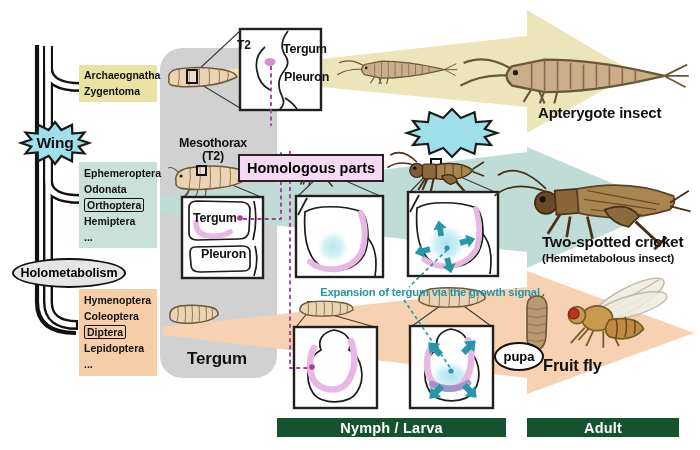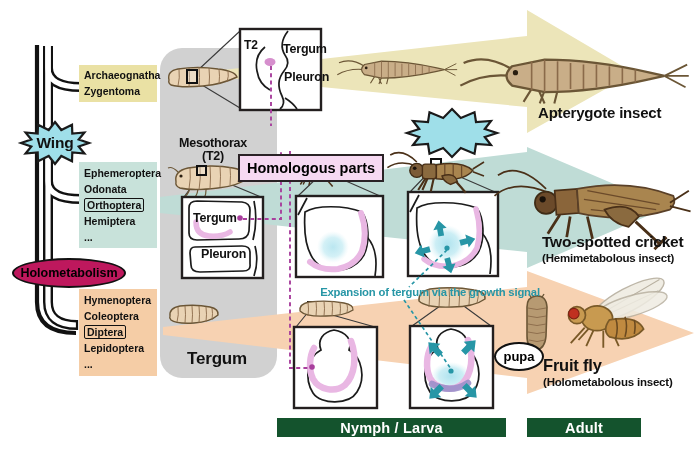--- a/index.html
+++ b/index.html
@@ -8,21 +8,21 @@
   .stage svg{position:absolute;left:0;top:0;}
   .t{position:absolute;font-weight:700;color:#111;white-space:nowrap;letter-spacing:-0.2px;}
   .taxa-box{position:absolute;width:78px;padding:3px 0 0 5px;box-sizing:border-box;}
   .taxa-box .taxon{font-size:10.5px;font-weight:700;line-height:16px;color:#111;white-space:nowrap;}
   .taxa-box .boxed{display:inline-block;border:1.5px solid #111;border-radius:2px;
                    padding:0 2px;line-height:12px;margin:1px 0;}
   .yellow{background:#eae1a4;top:65px;left:79px;height:37px;padding-top:2px;}
   .tealbox{background:#c8e2da;top:162px;left:79px;height:86px;}
   .orangebox{background:#f5cda6;top:289px;left:79px;height:87px;}
   .badge-oval{position:absolute;display:flex;align-items:center;justify-content:center;
-              border:2.4px solid #111;border-radius:50%;background:#be185d;}
+              border:2.4px solid #111;border-radius:50%;background:#e5e5e5;}
   .pink-banner{position:absolute;display:flex;align-items:center;justify-content:center;
                background:#f6d9f2;border:2.5px solid #2a2226;margin-top:28px;}
   .bar{position:absolute;background:#14532d;color:#fff;display:flex;align-items:center;
        justify-content:center;font-weight:700;font-size:14.5px;letter-spacing:0.2px;}
   .center{text-align:center;}
 </style>
 </head>
 <body>
 
 <div class="stage">
@@ -295,33 +295,32 @@
 
 <div class="t center" style="left:22px;top:134px;width:66px;font-size:15.5px;">Wing</div>
 <div class="badge-oval" style="left:12px;top:258px;width:110px;height:26px;font-size:12.5px;font-weight:700;">Holometabolism</div>
 
 <div class="t center" style="left:178px;top:137px;width:70px;font-size:12.5px;line-height:13px;">
   <span>Mesothorax</span><br>
   <span>(T2)</span>
 </div>
 <div class="t center" style="left:182px;top:349px;width:70px;font-size:17px;">Tergum</div>
 
-<div class="t" style="left:244px;top:38px;font-size:12px;">T2</div>
+<div class="t" style="left:237px;top:38px;font-size:12px;">T2</div>
 <div class="t" style="left:283px;top:42px;font-size:12.5px;">Tergum</div>
 <div class="t" style="left:284px;top:70px;font-size:12.5px;">Pleuron</div>
 
 <div class="t" style="left:193px;top:211px;font-size:12.5px;">Tergum</div>
 <div class="t" style="left:201px;top:247px;font-size:12.5px;">Pleuron</div>
 
 <div class="pink-banner" style="left:238px;top:126px;width:142px;height:24px;font-size:14.5px;font-weight:700;">Homologous parts</div>
 <div class="t center" style="left:304px;top:286px;width:252px;font-size:11.3px;color:#2796a6;">Expansion of tergum via the growth signal</div>
 <div class="badge-oval" style="left:494px;top:342px;width:46px;height:25px;background:#fff;border-width:2.2px;font-size:13px;font-weight:700;">pupa</div>
 
 <div class="t" style="left:538px;top:104px;font-size:15px;">Apterygote insect</div>
 <div class="t" style="left:542px;top:233px;font-size:15.5px;">Two-spotted cricket</div>
 <div class="t" style="left:542px;top:252px;font-size:11.5px;">(Hemimetabolous insect)</div>
 <div class="t" style="left:543px;top:356px;font-size:16.5px;">Fruit fly</div>
-<div class="t" style="left:543px;top:376px;font-size:11.5px;">(Holometabolous insect)</div>
 
 <div class="bar" style="left:277px;top:418px;width:229px;height:19px;">Nymph / Larva</div>
-<div class="bar" style="left:527px;top:418px;width:114px;height:19px;">Adult</div>
+<div class="bar" style="left:527px;top:418px;width:152px;height:19px;">Adult</div>
 
 </div>
 
 </body></html>

